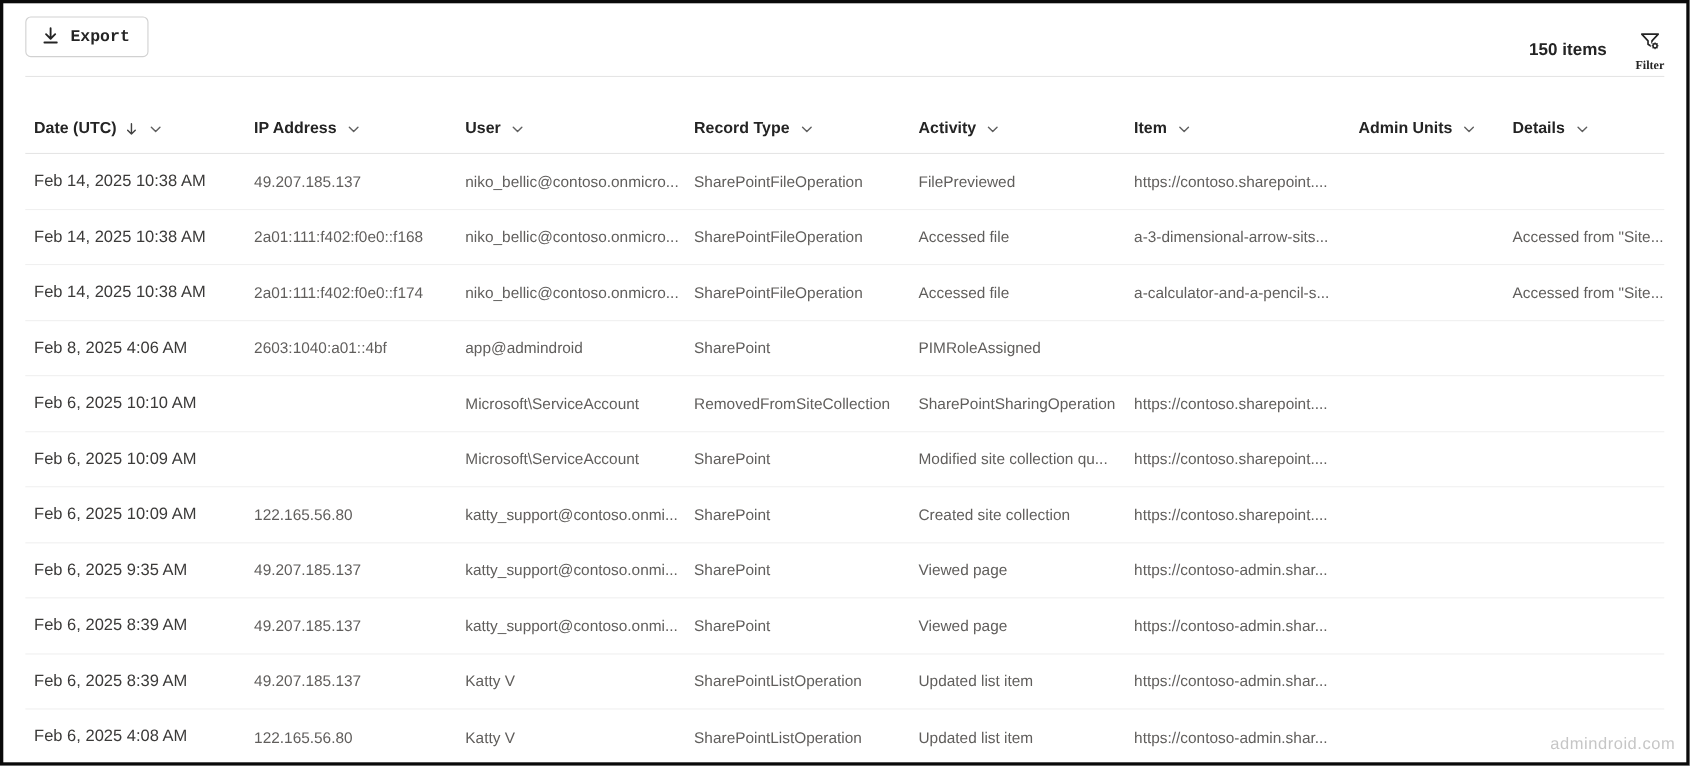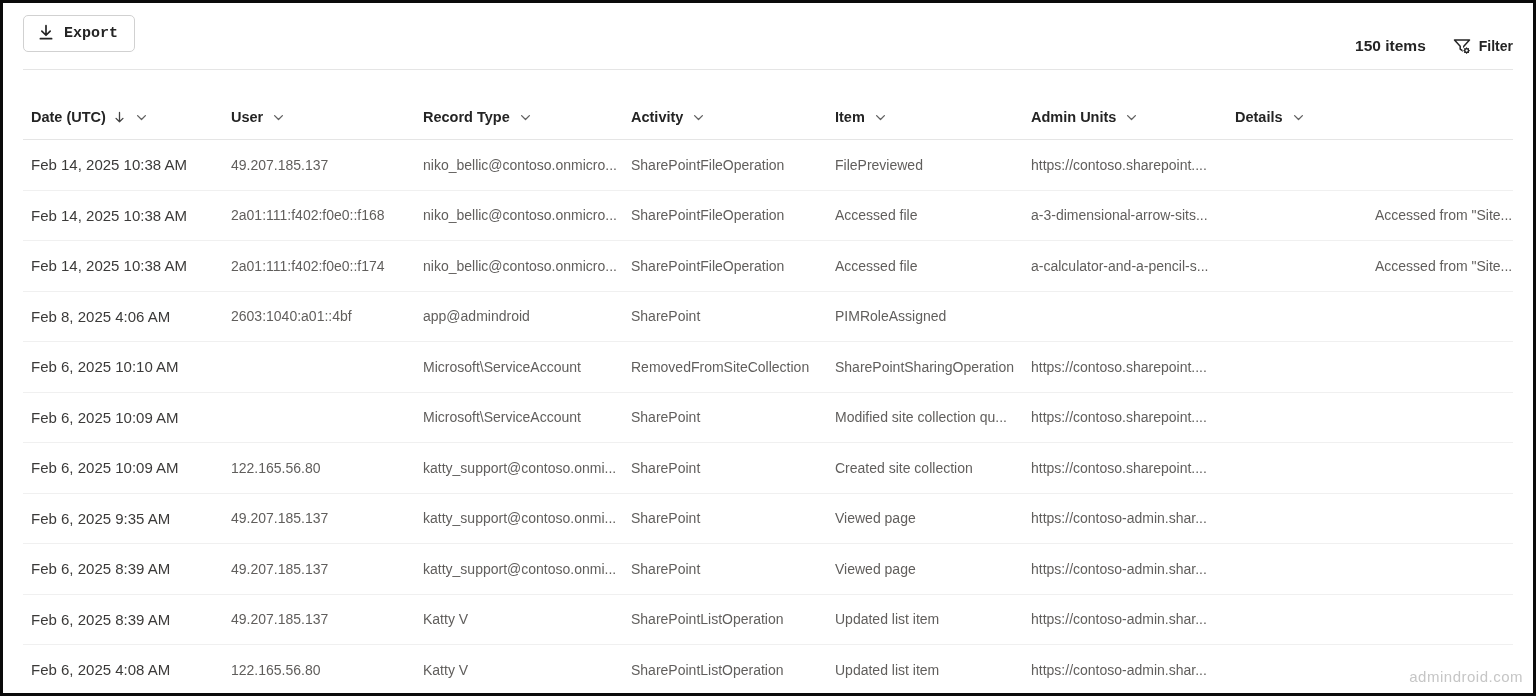--- a/index.html
+++ b/index.html
@@ -49,26 +49,27 @@
     font-size: 15.5px;
     font-weight: 700;
     color: #242424;
   }
   .filter-btn {
     display: inline-flex;
     align-items: center;
     gap: 7px;
     background: transparent;
     border: none;
-    font-family: Liberation Sans, sans-serif;
-    font-size: 14px;
+    font-family: Liberation Serif, serif;
+    font-size: 11px;
     font-weight: 700;
     color: #242424;
     cursor: pointer;
     padding: 0;
+    flex-direction: column;
   }
   .icon { display: inline-flex; align-items: center; }
   
   .grid { margin: 0 20px; }
   .grid-row {
     display: grid;
     grid-template-columns: 200px 192px 208px 204px 196px 204px 140px 1fr;
   }
   .header-row {
     height: 70px;
@@ -159,20 +160,28 @@
               <path d="M6 1.3 V10 M2.8 6.8 L6 10 L9.2 6.8" stroke="#424242" stroke-width="1.2" stroke-linecap="round" stroke-linejoin="round"></path>
             </svg>
           </span>
           <span class="icon chev-icon">
             <svg width="13" height="13" viewBox="0 0 12 12" fill="none">
               <path d="M2.4 4.3 L6 7.9 L9.6 4.3" stroke="#616161" stroke-width="1.2" stroke-linecap="round" stroke-linejoin="round"></path>
             </svg>
           </span>
         </div>
         <div class="header-cell">
+          <span class="col-label">IP Address</span>
+          <span class="icon chev-icon">
+            <svg width="13" height="13" viewBox="0 0 12 12" fill="none">
+              <path d="M2.4 4.3 L6 7.9 L9.6 4.3" stroke="#616161" stroke-width="1.2" stroke-linecap="round" stroke-linejoin="round"></path>
+            </svg>
+          </span>
+        </div>
+        <div class="header-cell">
           <span class="col-label">User</span>
           <span class="icon chev-icon">
             <svg width="13" height="13" viewBox="0 0 12 12" fill="none">
               <path d="M2.4 4.3 L6 7.9 L9.6 4.3" stroke="#616161" stroke-width="1.2" stroke-linecap="round" stroke-linejoin="round"></path>
             </svg>
           </span>
         </div>
         <div class="header-cell">
           <span class="col-label">Record Type</span>
           <span class="icon chev-icon">

